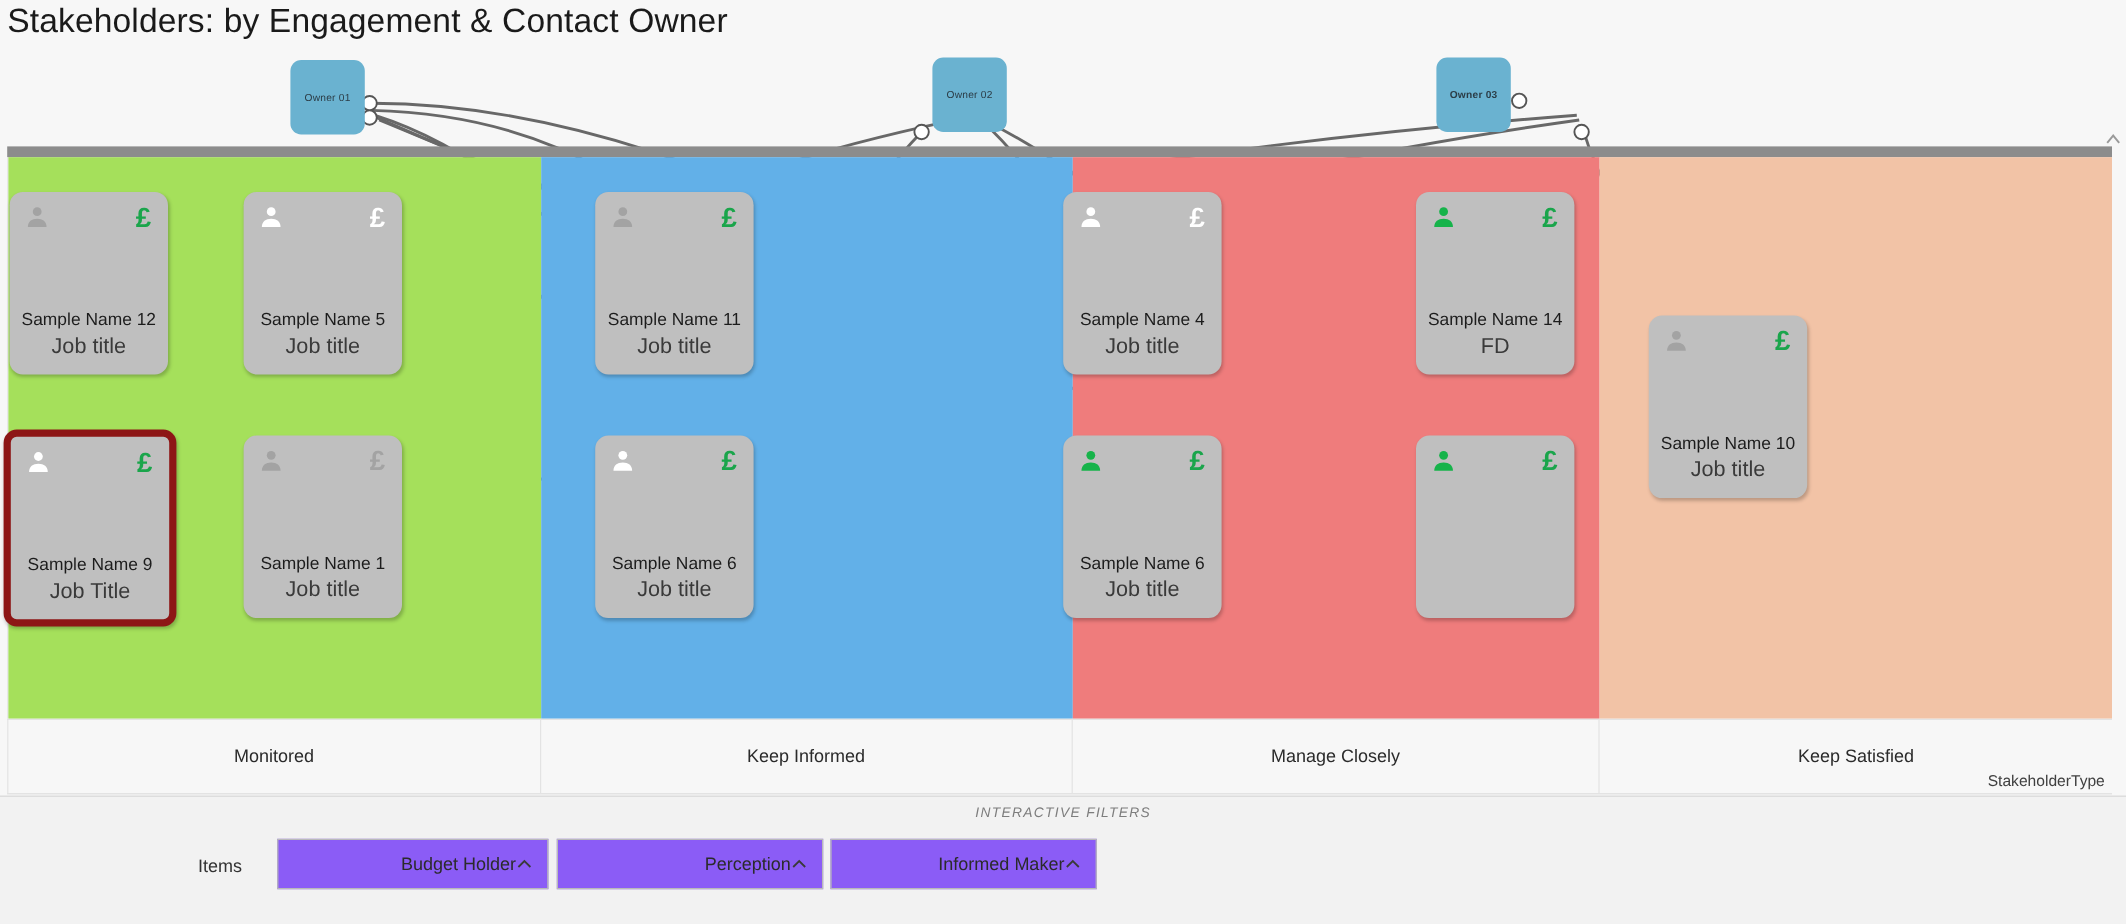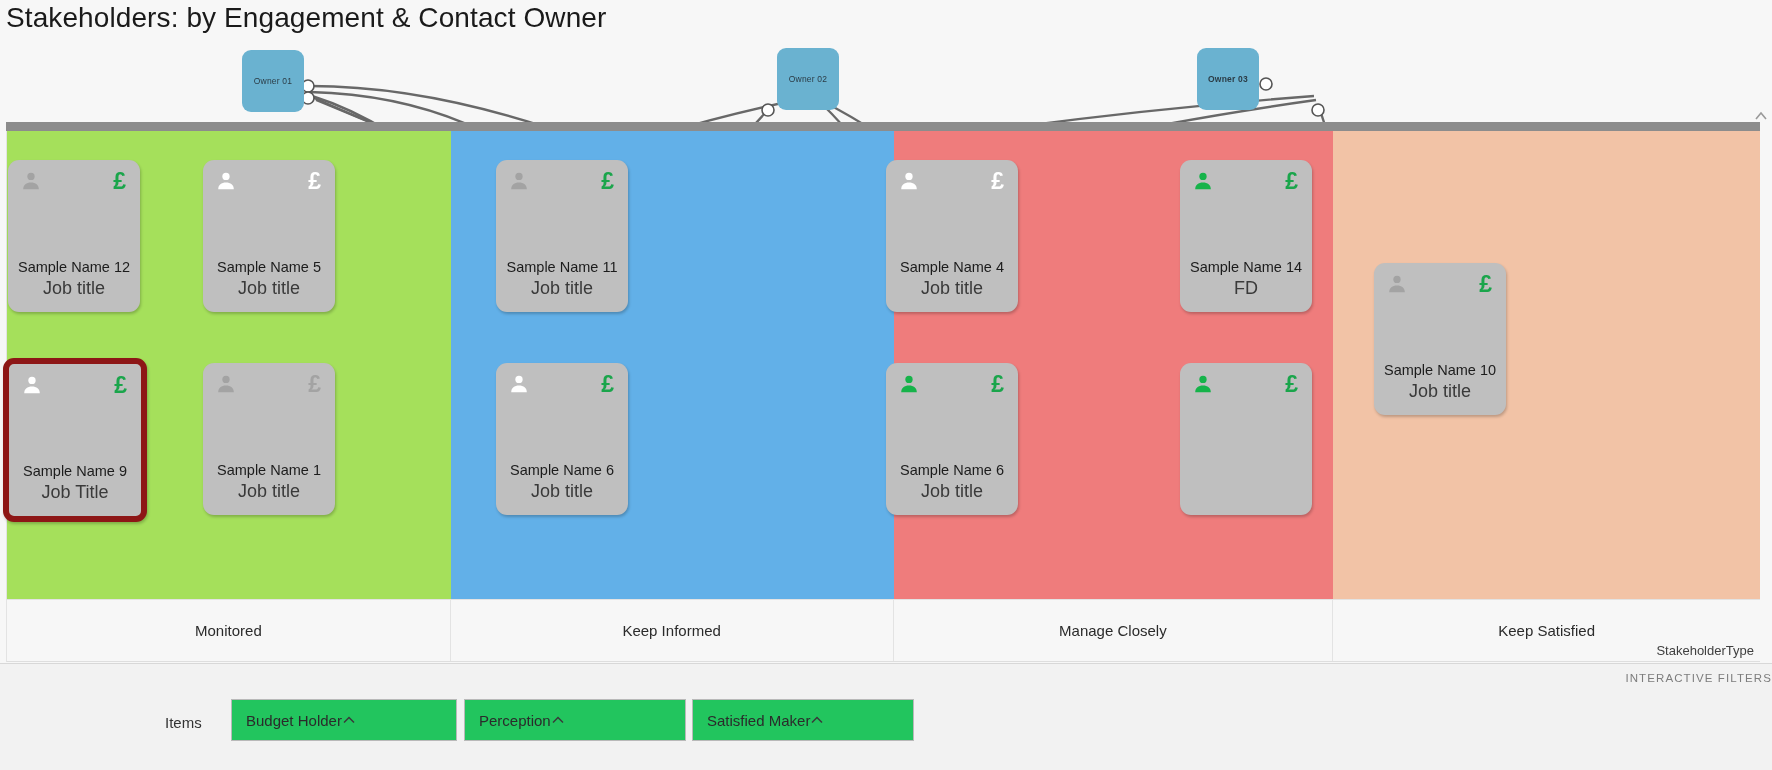--- a/index.html
+++ b/index.html
@@ -92,30 +92,30 @@
   }
 
   
   .filter-bar {
     position: absolute; left: 0; top: 663px;
     width: 1772px; height: 107px;
     background: #f2f2f2; border-top: 1px solid #d8d8d8;
   }
   .filters-caption {
     position: absolute; left: 0; top: 8px; width: 1772px;
-    text-align: right; font-size: 11.5px; letter-spacing: 1.1px; color: #7d7d7d;
+    text-align: center; font-size: 11.5px; letter-spacing: 1.1px; color: #7d7d7d; font-style: italic;
   }
   .items-label {
     position: absolute; left: 165px; top: 50px;
     font-size: 15px; color: #333;
   }
   .dropdown {
     position: absolute; top: 35px; height: 42px;
-    background: #22c55e; border: 1px solid #b9b9b9;
-    display: flex; align-items: center; justify-content: flex-start;
+    background: #8b5cf6; border: 1px solid #b9b9b9;
+    display: flex; align-items: center; justify-content: flex-end;
     padding: 0 12px 0 14px; font-size: 15px; color: #2b2b2b;
   }
   .dd1 { left: 231px; width: 226px; }
   .dd2 { left: 464px; width: 222px; }
   .dd3 { left: 692px; width: 222px; }
   .chev { display: inline-block; width: 14px; height: 14px; }
   .chev svg { display: block; }
 
   
   .scroll-up {
@@ -404,21 +404,21 @@
     </div>
     <div class="dropdown dd2">
       <span>Perception</span>
       <span class="chev">
         <svg viewBox="0 0 14 14" width="14" height="14">
             <path d="M2,9.5 L7,4.5 L12,9.5" fill="none" stroke="#3a3a3a" stroke-width="1.5"></path>
           </svg>
       </span>
     </div>
     <div class="dropdown dd3">
-      <span>Satisfied Maker</span>
+      <span>Informed Maker</span>
       <span class="chev">
         <svg viewBox="0 0 14 14" width="14" height="14">
             <path d="M2,9.5 L7,4.5 L12,9.5" fill="none" stroke="#3a3a3a" stroke-width="1.5"></path>
           </svg>
       </span>
     </div>
 
   </div>
 
 </div>

